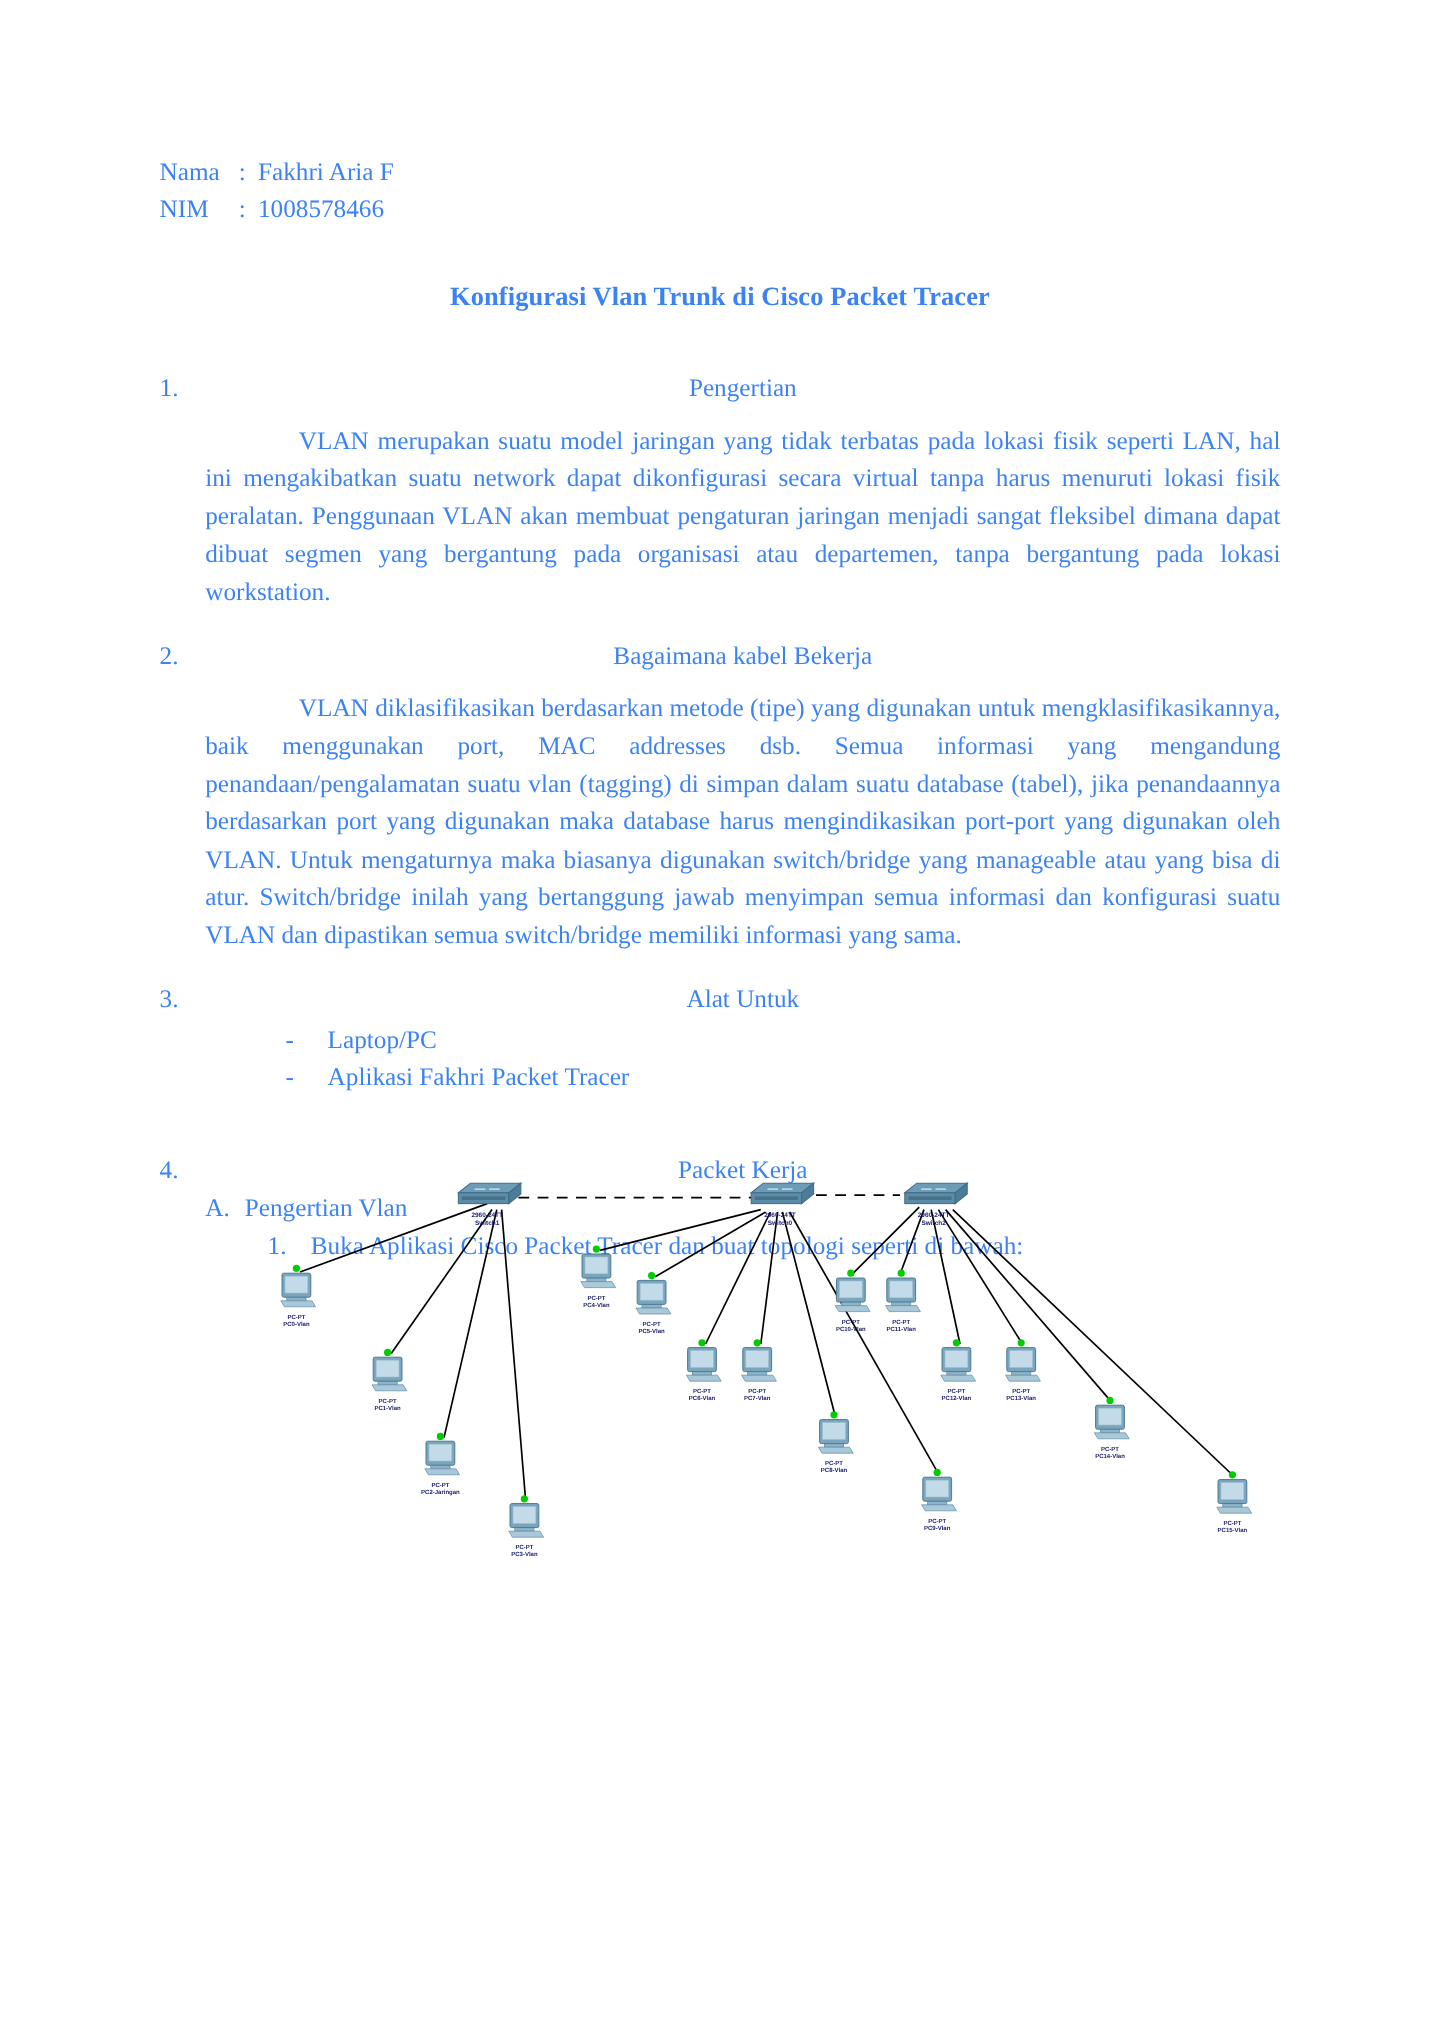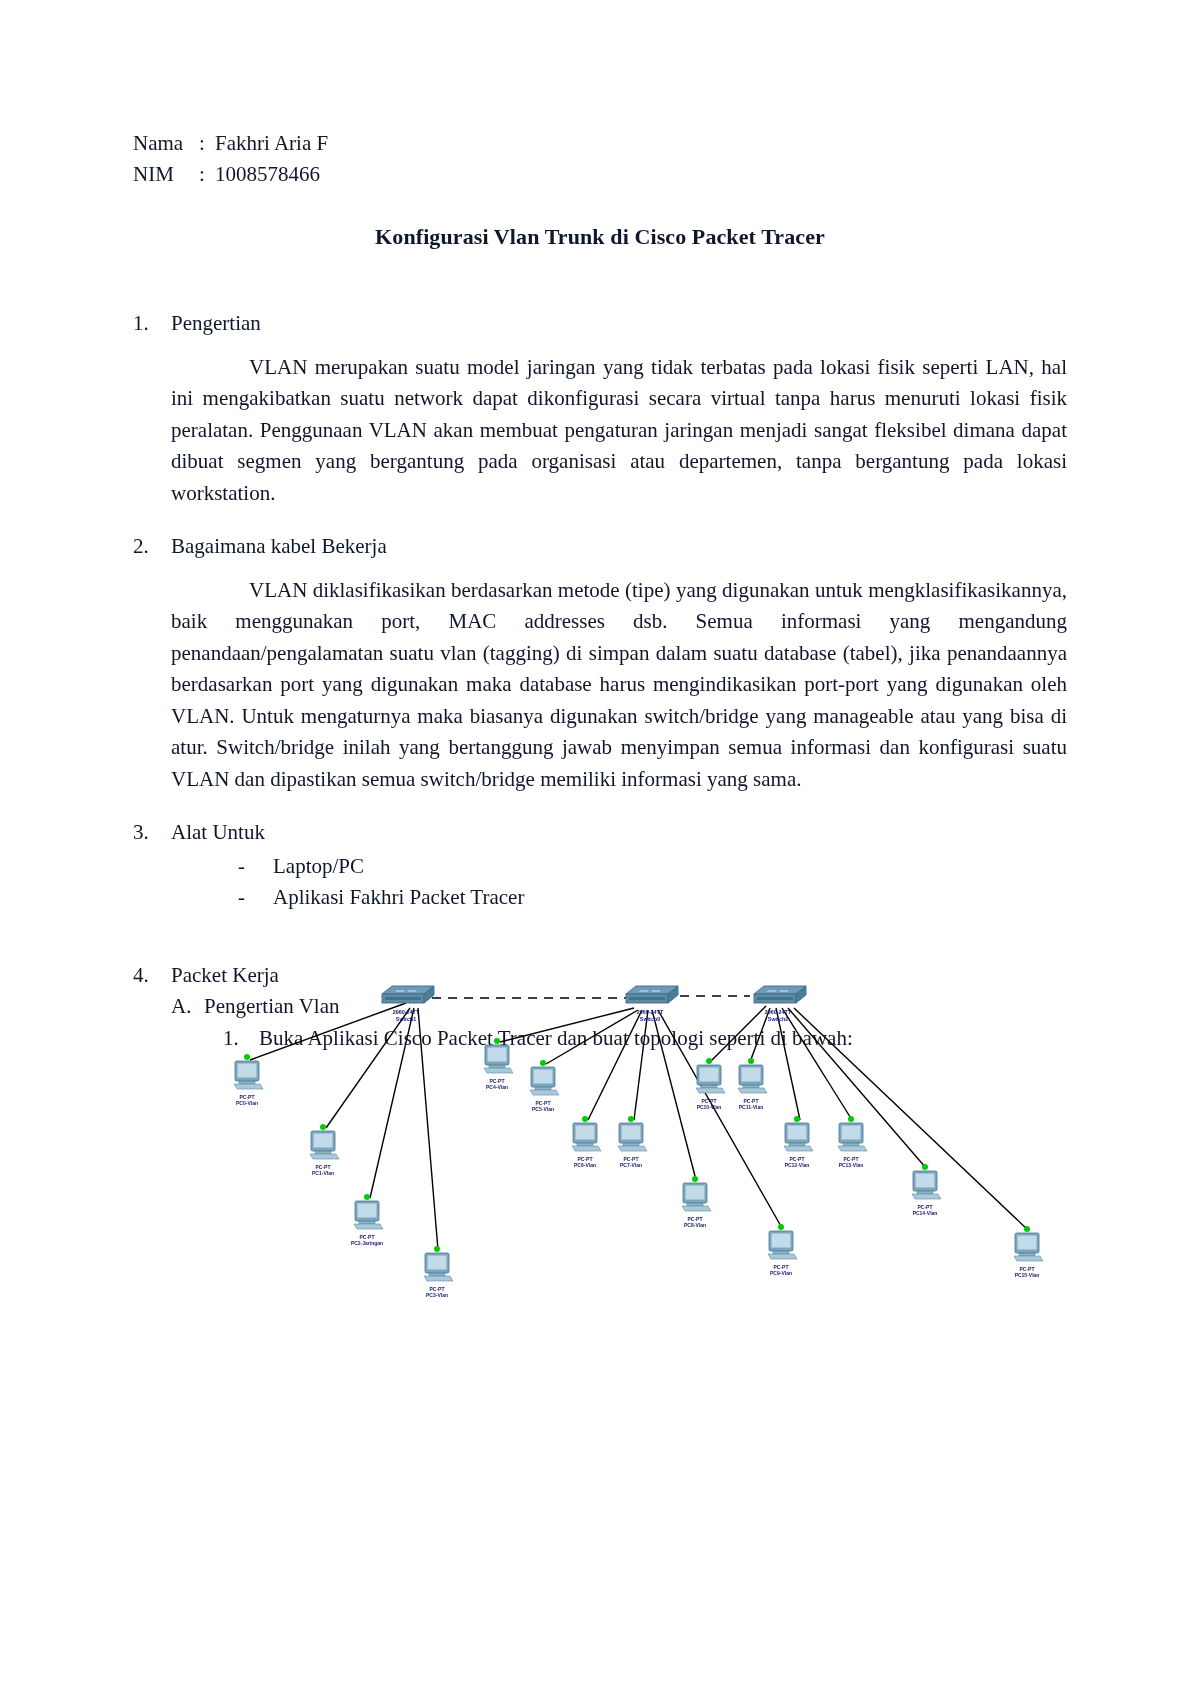--- a/index.html
+++ b/index.html
@@ -6,42 +6,42 @@
     margin: 0;
     padding: 0;
     background: #ffffff;
   }
   .page {
     position: relative;
     width: 1200px;
     height: 1698px;
     background: #ffffff;
     font-family: "Liberation Serif", "DejaVu Serif", serif;
-    color: #0f172a;
+    color: #3b82f6;
     overflow: hidden;
     box-sizing: border-box;
   }
 
   
   .ident {
     position: absolute;
     left: 133px;
     top: 128px;
     font-size: 21px;
     line-height: 31px;
   }
   .ident-row { display: flex; }
   .ident-key { width: 66px; }
   .ident-sep { width: 16px; }
 
   
   .doc-title {
     position: absolute;
     left: 0;
-    top: 224px;
+    top: 234px;
     width: 1200px;
     text-align: center;
     font-size: 22px;
     font-weight: bold;
     letter-spacing: .1px;
   }
 
   
   .content {
     position: absolute;
@@ -54,21 +54,21 @@
 
   .sec { margin-bottom: 22px; }
   .sec-head {
     display: flex;
     align-items: flex-start;
   }
   .sec-num {
     width: 38px;
     flex: 0 0 38px;
   }
-  .sec-title { flex: 1; }
+  .sec-title { flex: 1; text-align: center; }
 
   .para {
     text-align: justify;
     text-justify: inter-word;
     text-indent: 78px;
     margin-top: 12px;
     padding-left: 38px;
   }
 
   .dash-list {

